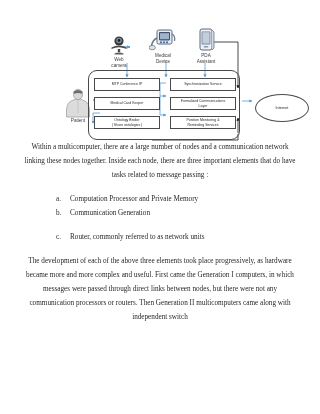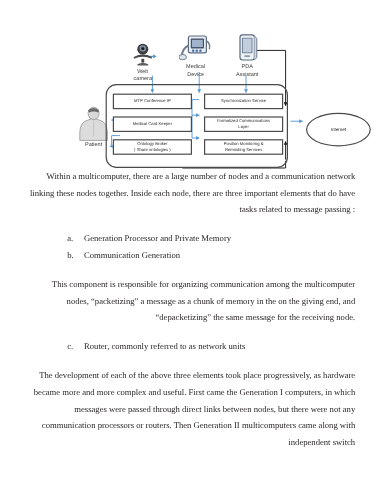--- a/index.html
+++ b/index.html
@@ -45,21 +45,21 @@
   
   .cloud{position:absolute;left:255px;top:94px;width:52px;height:26px;
          border:1px solid #4a4a4a;border-radius:50%/50%;background:#fff;
          display:flex;align-items:center;justify-content:center;
          font-family:"Liberation Sans",sans-serif;font-size:3.8px;color:#2b2b2b;}
 
   svg.wires{position:absolute;left:0;top:0;width:320px;height:140px;overflow:visible;}
 
   
   .body{position:absolute;left:0;top:140px;width:320px;padding:0 24px;box-sizing:border-box;}
-  p.para{font-size:7.2px;line-height:1.95;margin:0 0 10px 0;text-align:right;}
+  p.para{font-size:7.2px;line-height:1.95;margin:0 0 10px 0;text-align:center;}
   ol.alpha{margin:0 0 10px 0;padding:0 0 0 46px;list-style:none;}
   ol.alpha li{font-size:7.2px;line-height:1.95;position:relative;}
   ol.alpha li .mk{position:absolute;left:-14px;}
 </style>
 </head>
 <body>
 
 <div class="page">
 
   <div class="figure">
@@ -172,29 +172,28 @@
     <div class="cloud">Internet</div>
   </div>
 
   <div class="body">
 
     <p class="para">Within a multicomputer, there are a large number of nodes and a communication network linking these nodes together. Inside each node, there are three important elements that do have tasks related to message passing :</p>
 
     <ol class="alpha">
       <li>
         <span class="mk">a.</span>
-        <span>Generation Processor and Private Memory</span>
+        <span>Computation Processor and Private Memory</span>
       </li>
       <li>
         <span class="mk">b.</span>
         <span>Communication Generation</span>
       </li>
     </ol>
 
-    <p class="para">This component is responsible for organizing communication among the multicomputer nodes, “packetizing” a message as a chunk of memory in the on the giving end, and “depacketizing” the same message for the receiving node.</p>
 
     <ol class="alpha">
       <li>
         <span class="mk">c.</span>
         <span>Router, commonly referred to as network units</span>
       </li>
     </ol>
 
     <p class="para">The development of each of the above three elements took place progressively, as hardware became more and more complex and useful. First came the Generation I computers, in which messages were passed through direct links between nodes, but there were not any communication processors or routers. Then Generation II multicomputers came along with independent switch</p>
   </div>

